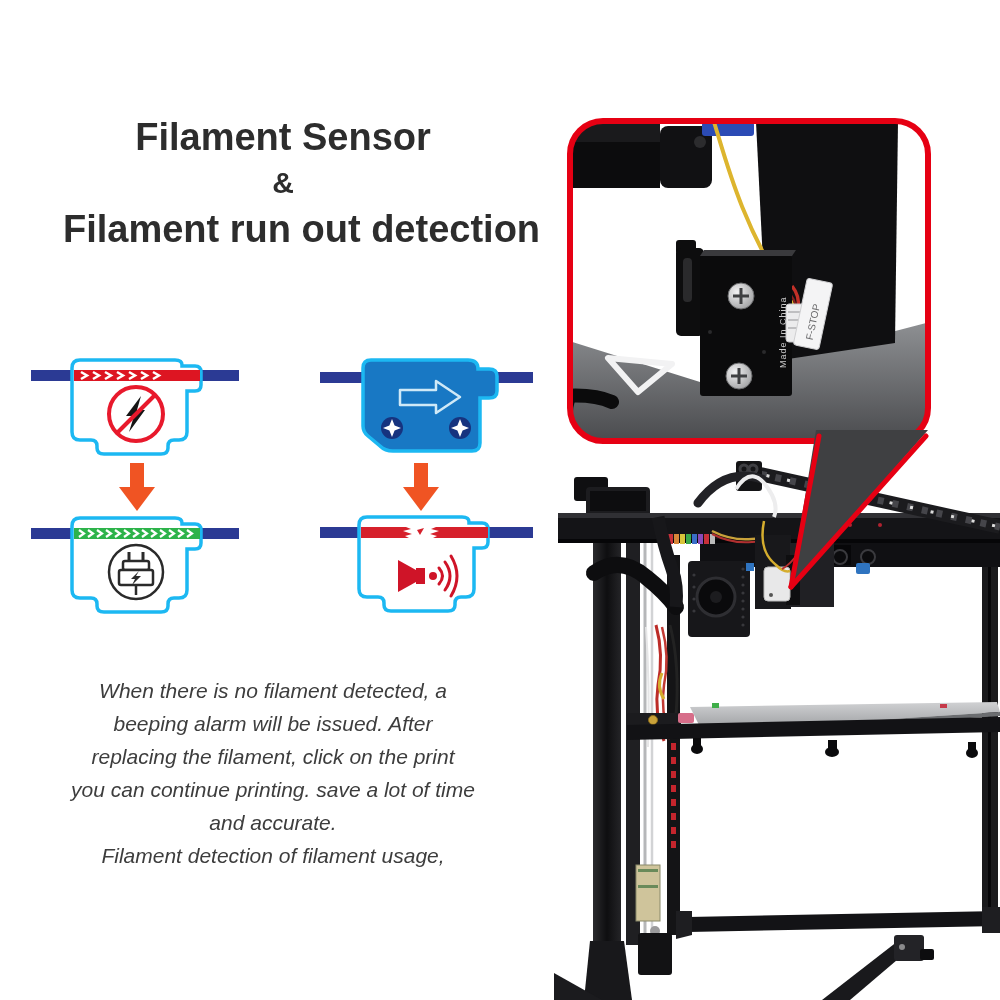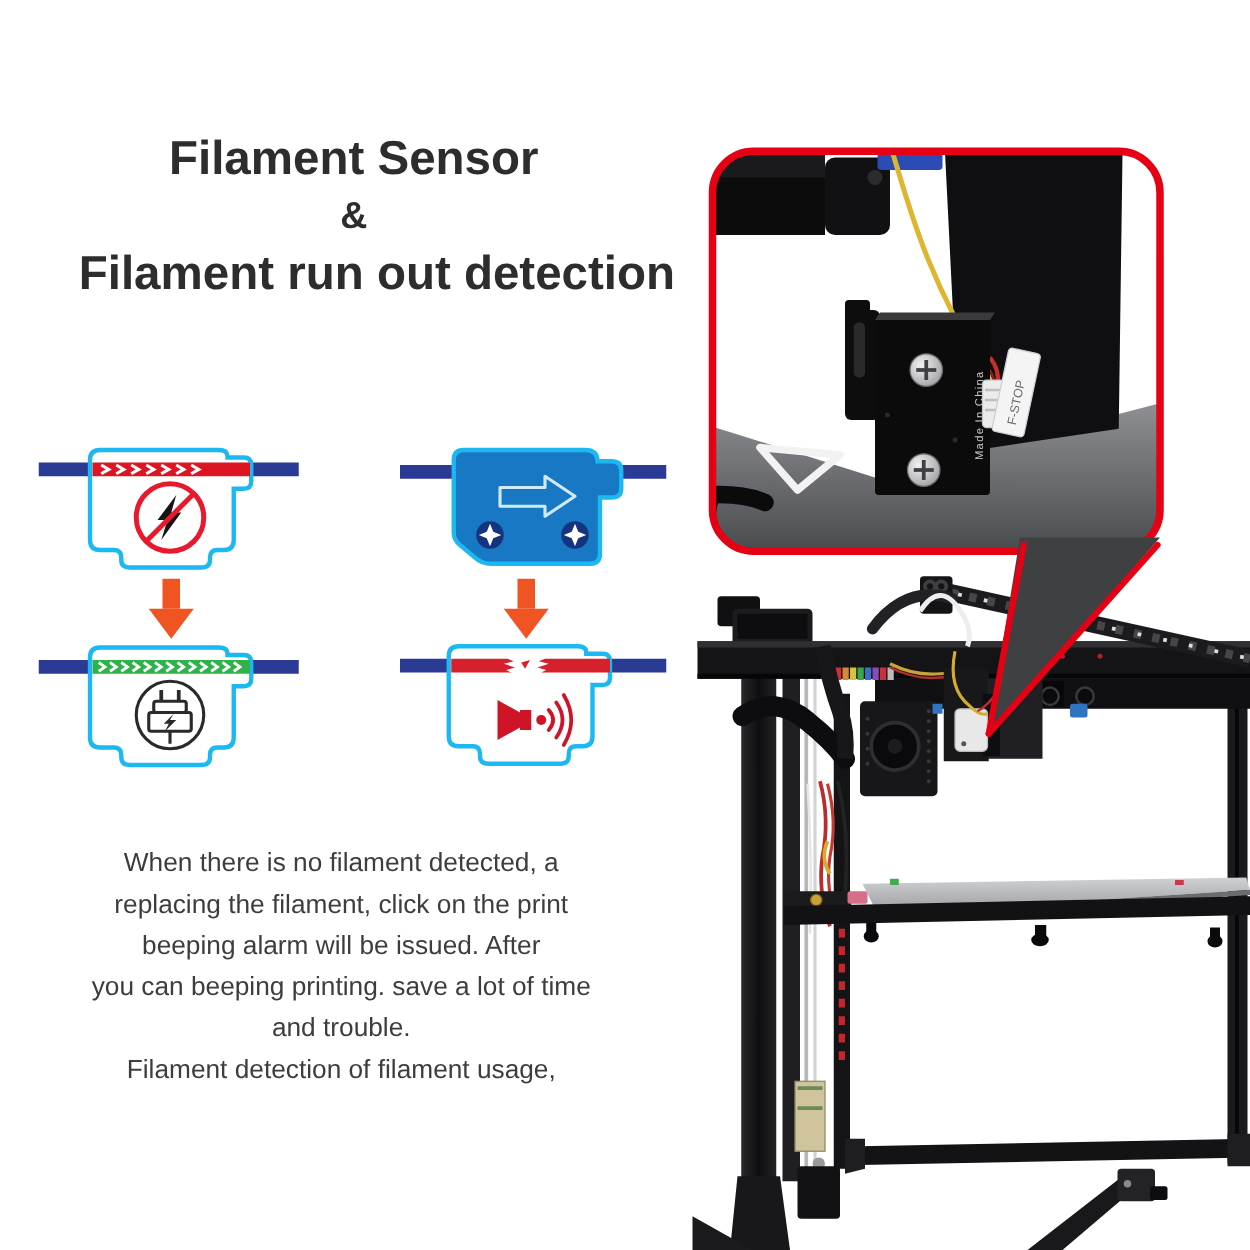--- a/index.html
+++ b/index.html
@@ -1,25 +1,25 @@
 <!DOCTYPE html>
 <html><head>
 <meta charset="utf-8">
 <style>
   html,body{margin:0;padding:0;}
   #canvas{position:relative;width:1000px;height:1000px;background:#ffffff;overflow:hidden;
           font-family:"Liberation Sans",sans-serif;}
   .abs{position:absolute;}
   
-  #title-block{left:0;top:102px;width:566px;text-align:center;color:#2d2d2d;}
+  #title-block{left:0;top:112px;width:566px;text-align:center;color:#2d2d2d;}
   .t1{font-size:38px;font-weight:bold;line-height:50px;}
   .t2{font-size:30px;font-weight:bold;line-height:42px;}
   .t3{font-size:38px;font-weight:bold;line-height:50px;padding-left:37px;}
   
-  #desc-block{left:28px;top:674px;width:490px;text-align:center;color:#3d3d3d;}
+  #desc-block{left:28px;top:674px;width:490px;text-align:center;color:#3d3d3d;font-style:italic;}
   #desc-block div{font-size:21px;line-height:33px;white-space:nowrap;}
   
   .o-arrow{width:36px;height:48px;}
   .o-arrow .stem{width:14px;height:24px;background:#f05423;margin:0 auto;}
   .o-arrow .head{width:0;height:0;border-left:18px solid transparent;border-right:18px solid transparent;border-top:24px solid #f05423;}
 </style>
 </head>
 <body>
 
 <div id="canvas">
@@ -124,24 +124,24 @@
       <g fill="none" stroke="#cf1428" stroke-width="3" stroke-linecap="round">
         <path d="M127,64 Q134,72 127,80"></path>
         <path d="M133,58 Q143,72 133,86"></path>
         <path d="M139,52 Q151,72 139,92"></path>
       </g>
     </g>
   </svg>
 
   <div class="abs" id="desc-block">
     <div>When there is no filament detected, a</div>
+    <div>beeping alarm will be issued. After</div>
     <div>replacing the filament, click on the print</div>
-    <div>beeping alarm will be issued. After</div>
-    <div>you can beeping printing. save a lot of time</div>
-    <div>and trouble.</div>
+    <div>you can continue printing. save a lot of time</div>
+    <div>and accurate.</div>
     <div>Filament detection of filament usage,</div>
   </div>
 
   <svg class="abs" style="left:550px;top:455px" width="450" height="545" viewBox="0 0 450 545">
     <defs>
       <linearGradient id="colG" x1="0" y1="0" x2="1" y2="0">
         <stop offset="0" stop-color="#2a2a2d"></stop>
           <stop offset="0.5" stop-color="#0e0e10"></stop>
           <stop offset="1" stop-color="#242427"></stop>
       </linearGradient>

